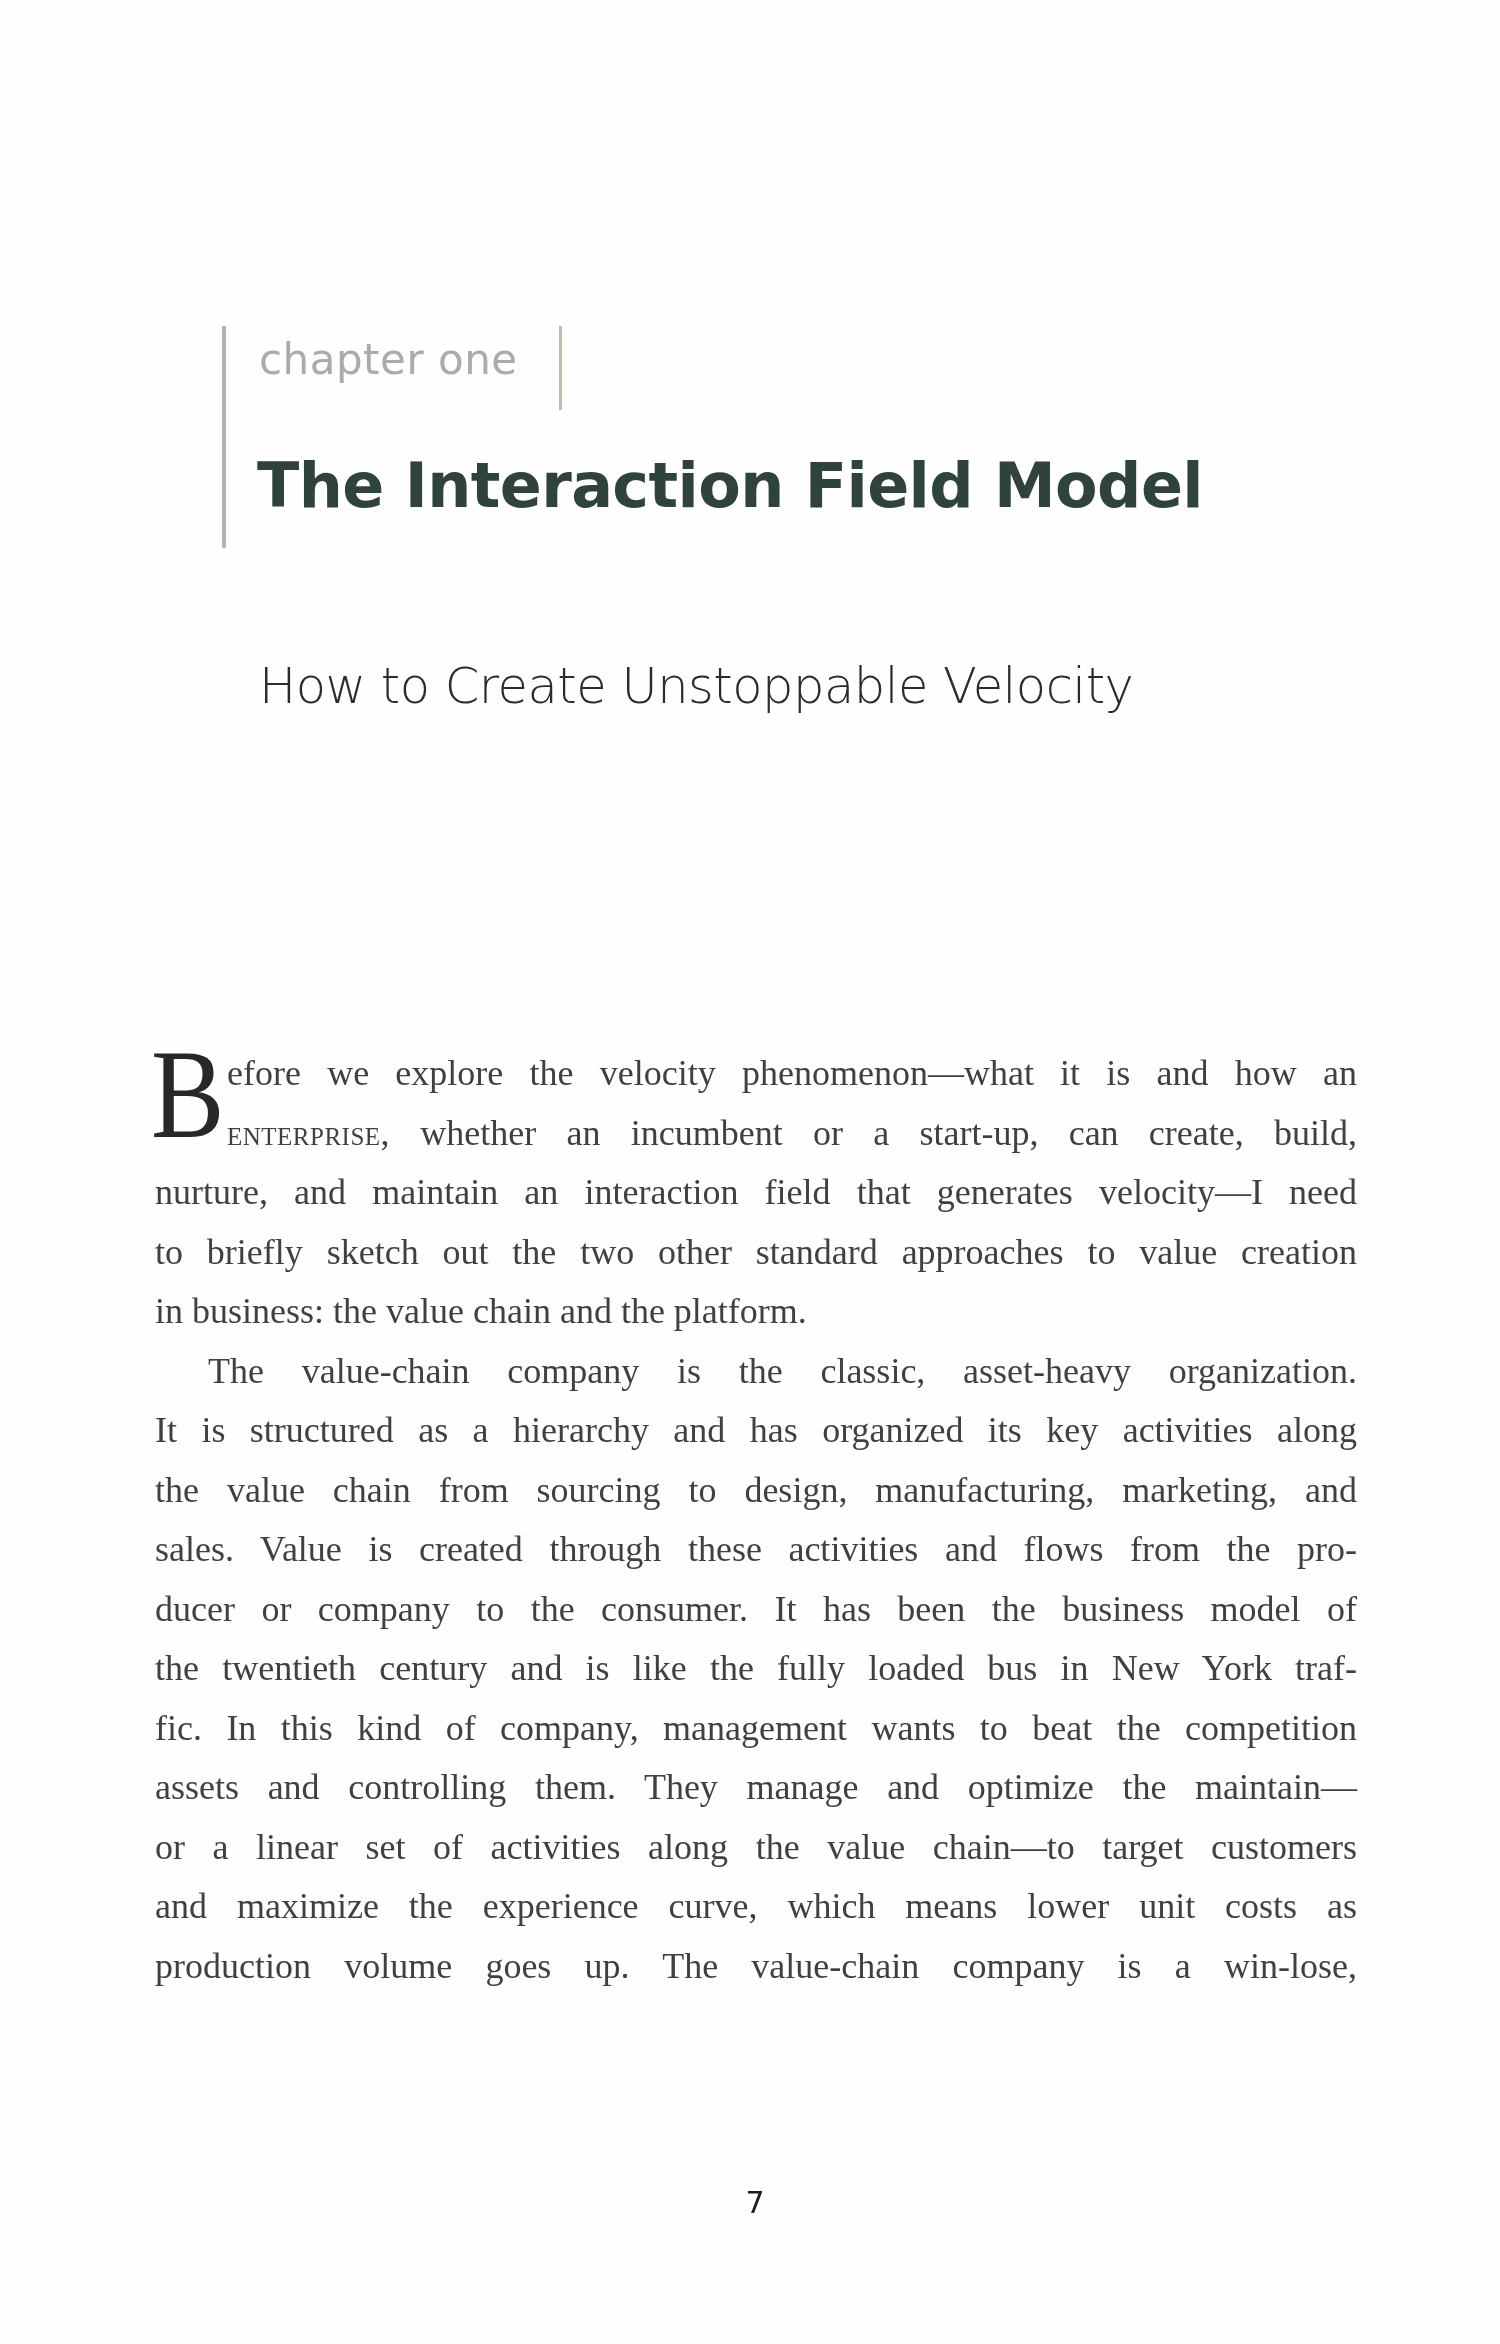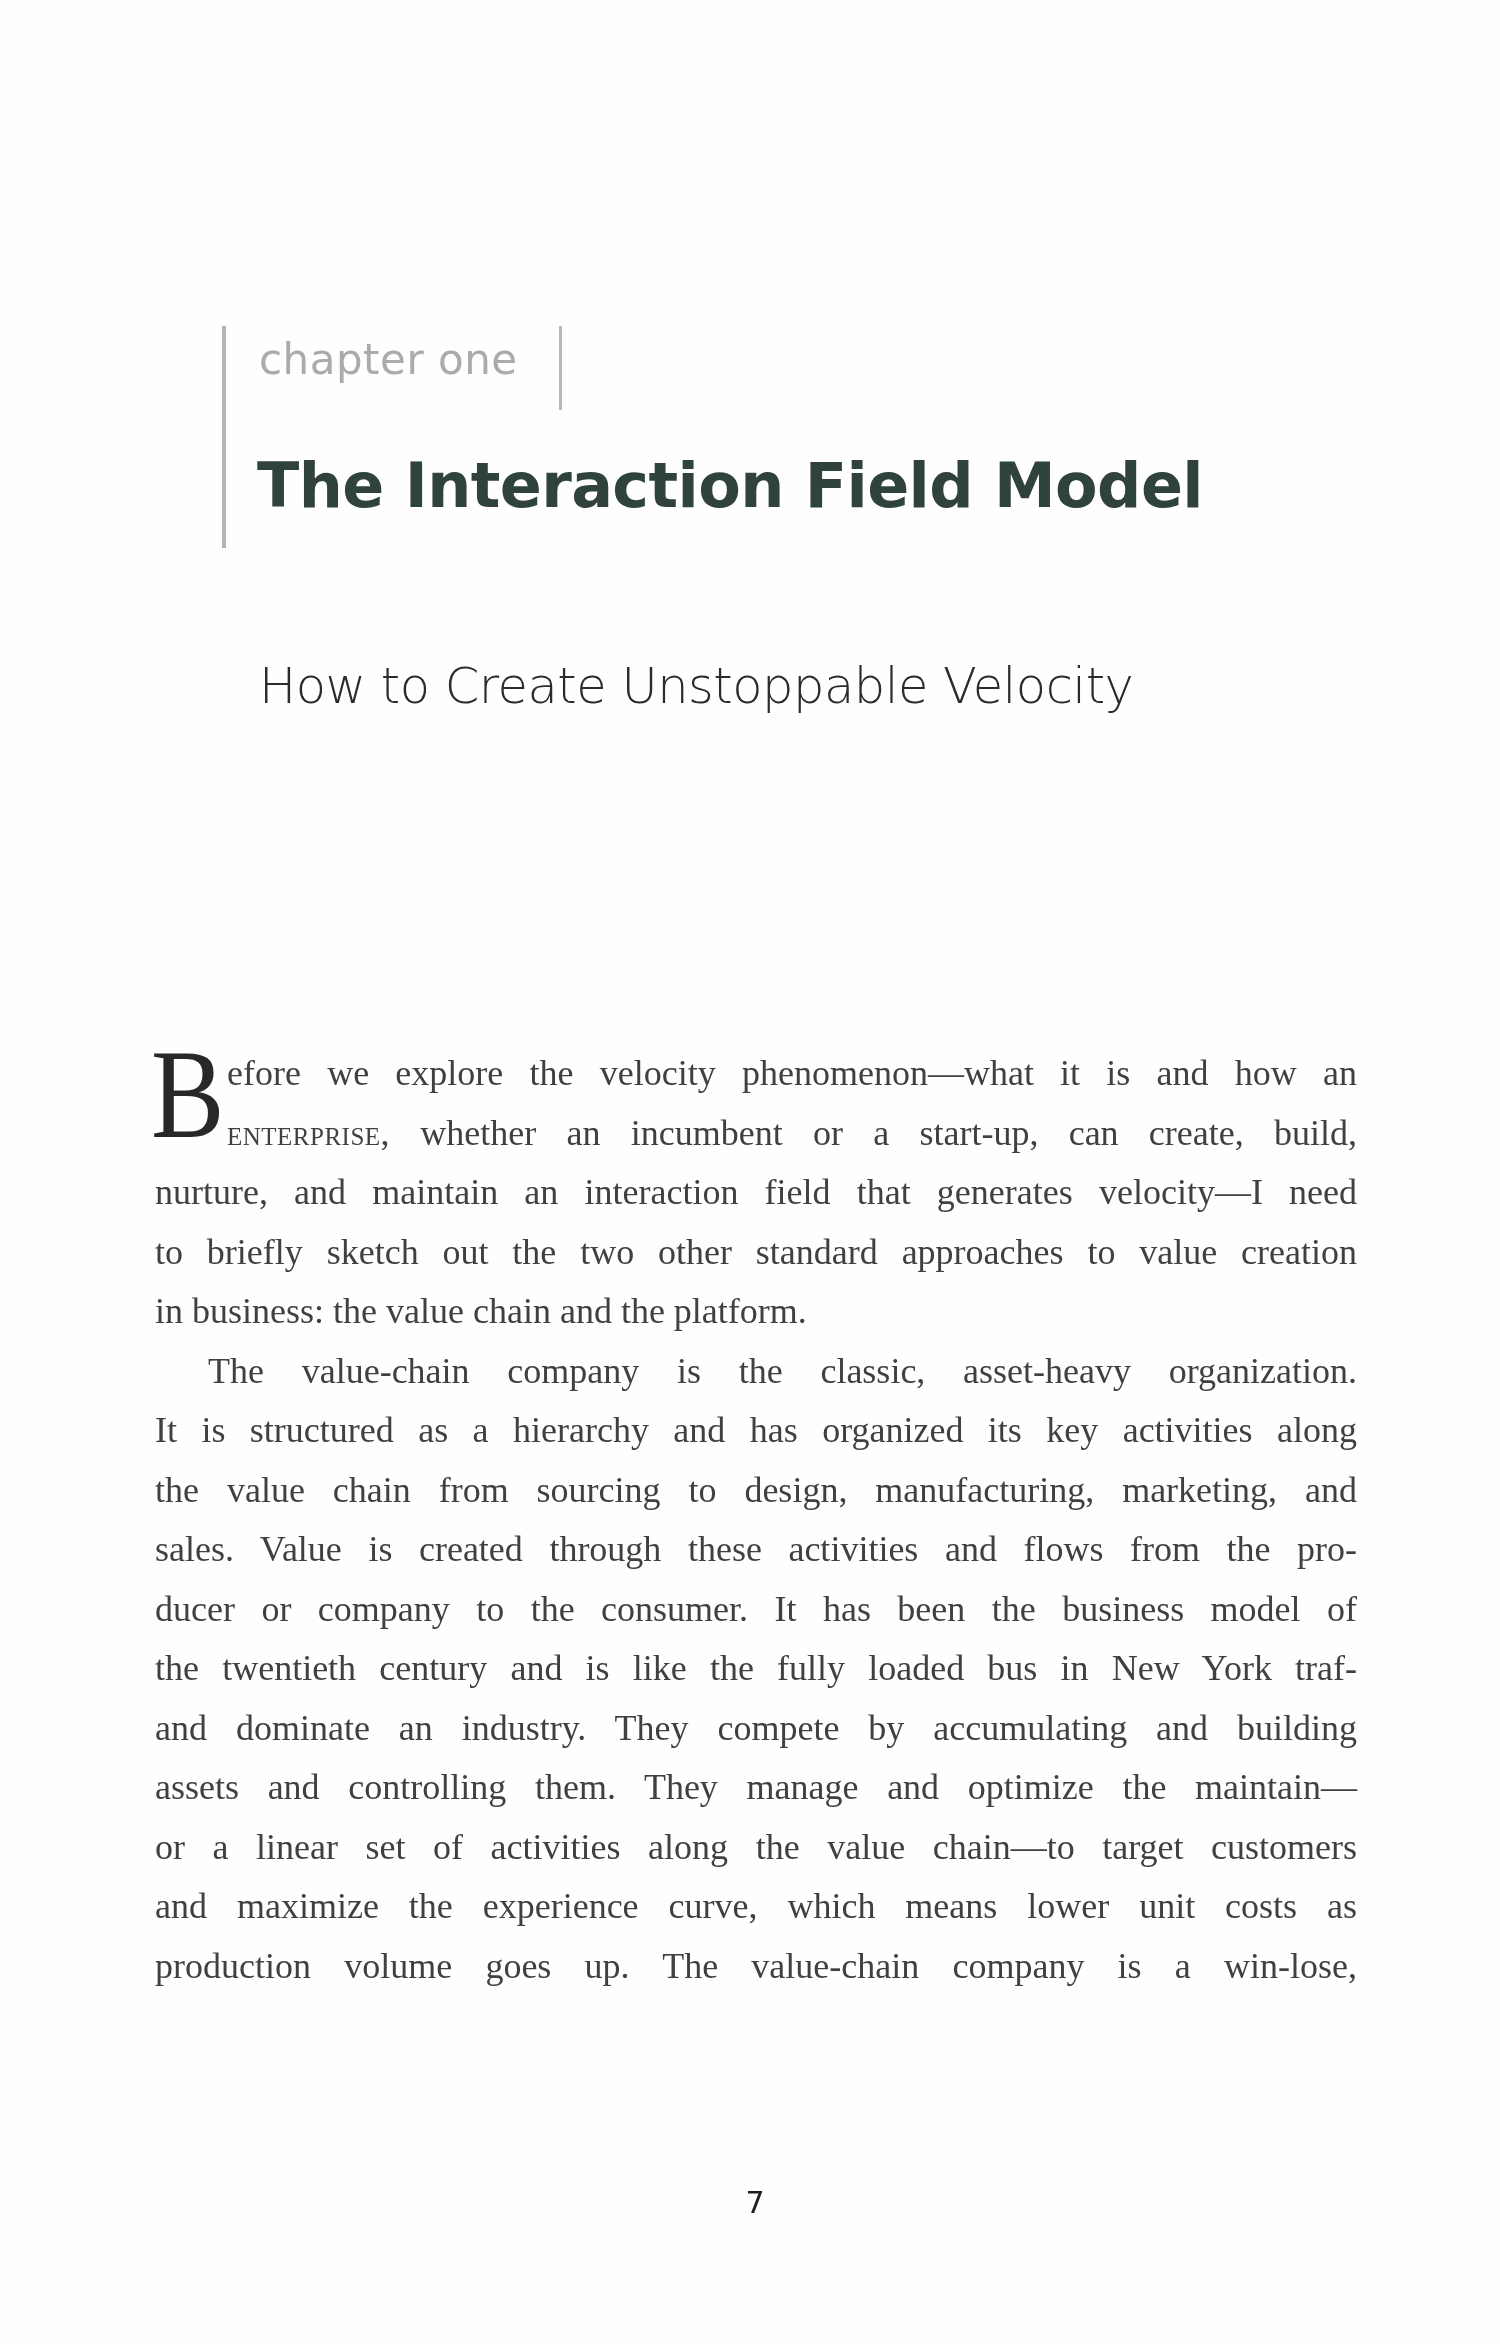--- a/index.html
+++ b/index.html
@@ -176,21 +176,21 @@
       <div class="line">
           <span class="t">sales. Value is created through these activities and flows from the pro-</span>
         </div>
       <div class="line">
           <span class="t">ducer or company to the consumer. It has been the business model of</span>
         </div>
       <div class="line">
           <span class="t">the twentieth century and is like the fully loaded bus in New York traf-</span>
         </div>
       <div class="line">
-          <span class="t">and dominate an industry. They compete by accumulating and building</span>
+          <span class="t">fic. In this kind of company, management wants to beat the competition</span>
         </div>
       <div class="line">
           <span class="t">assets and controlling them. They manage and optimize the maintain—</span>
         </div>
       <div class="line">
           <span class="t">or a linear set of activities along the value chain—to target customers</span>
         </div>
       <div class="line">
           <span class="t">and maximize the experience curve, which means lower unit costs as</span>
         </div>

